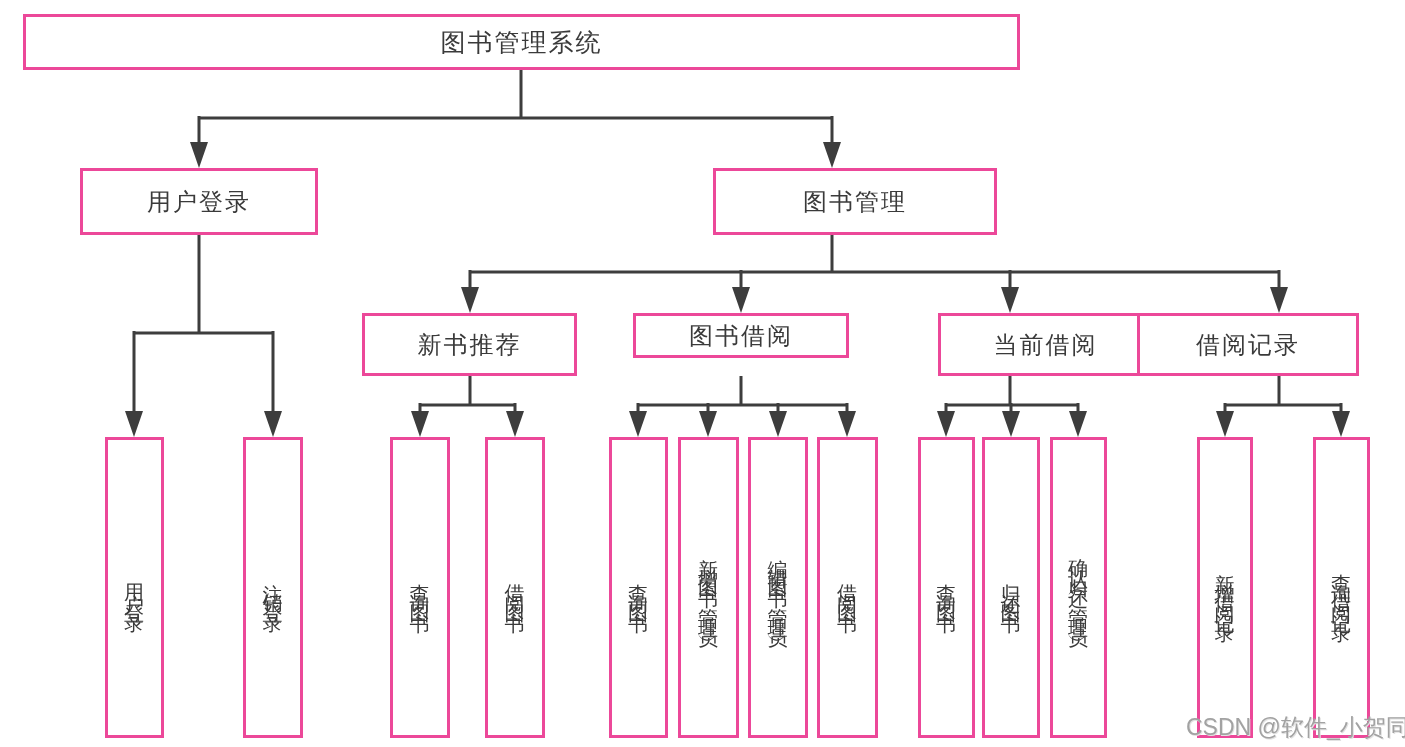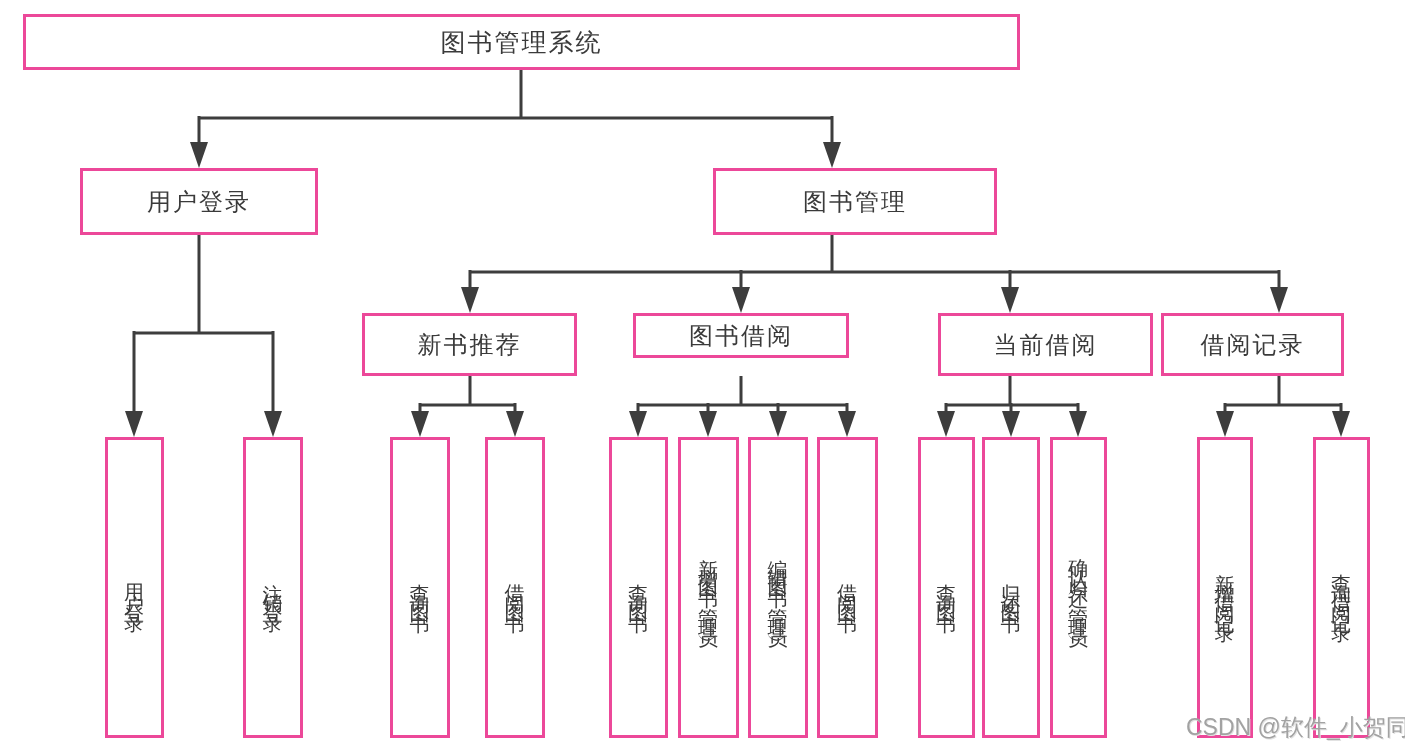--- a/index.html
+++ b/index.html
@@ -56,21 +56,21 @@
     white-space: nowrap;
     z-index: 10;
   }
   
   .n-root  { left: 23px;   top: 14px;  width: 997px; height: 56px; }
   .n-l1a   { left: 80px;   top: 168px; width: 238px; height: 67px; }
   .n-l1b   { left: 713px;  top: 168px; width: 284px; height: 67px; }
   .n-l2a   { left: 362px;  top: 313px; width: 215px; height: 63px; }
   .n-l2b   { left: 633px;  top: 313px; width: 216px; height: 45px; }
   .n-l2c   { left: 902px;  top: 313px; width: 215px; height: 63px; margin-left: 36px; }
-  .n-l2d   { left: 1161px; top: 313px; width: 183px; height: 63px; }
+  .n-l2d   { left: 1137px; top: 313px; width: 222px; height: 63px; }
   .leaf    { top: 437px; height: 301px; }
   .n-a1 { left: 105px;  width: 59px; }
   .n-a2 { left: 243px;  width: 60px; }
   .n-b1 { left: 390px;  width: 60px; }
   .n-b2 { left: 485px;  width: 60px; }
   .n-c1 { left: 609px;  width: 59px; }
   .n-c2 { left: 678px;  width: 61px; }
   .n-c3 { left: 748px;  width: 60px; }
   .n-c4 { left: 817px;  width: 61px; }
   .n-d1 { left: 918px;  width: 57px; }

